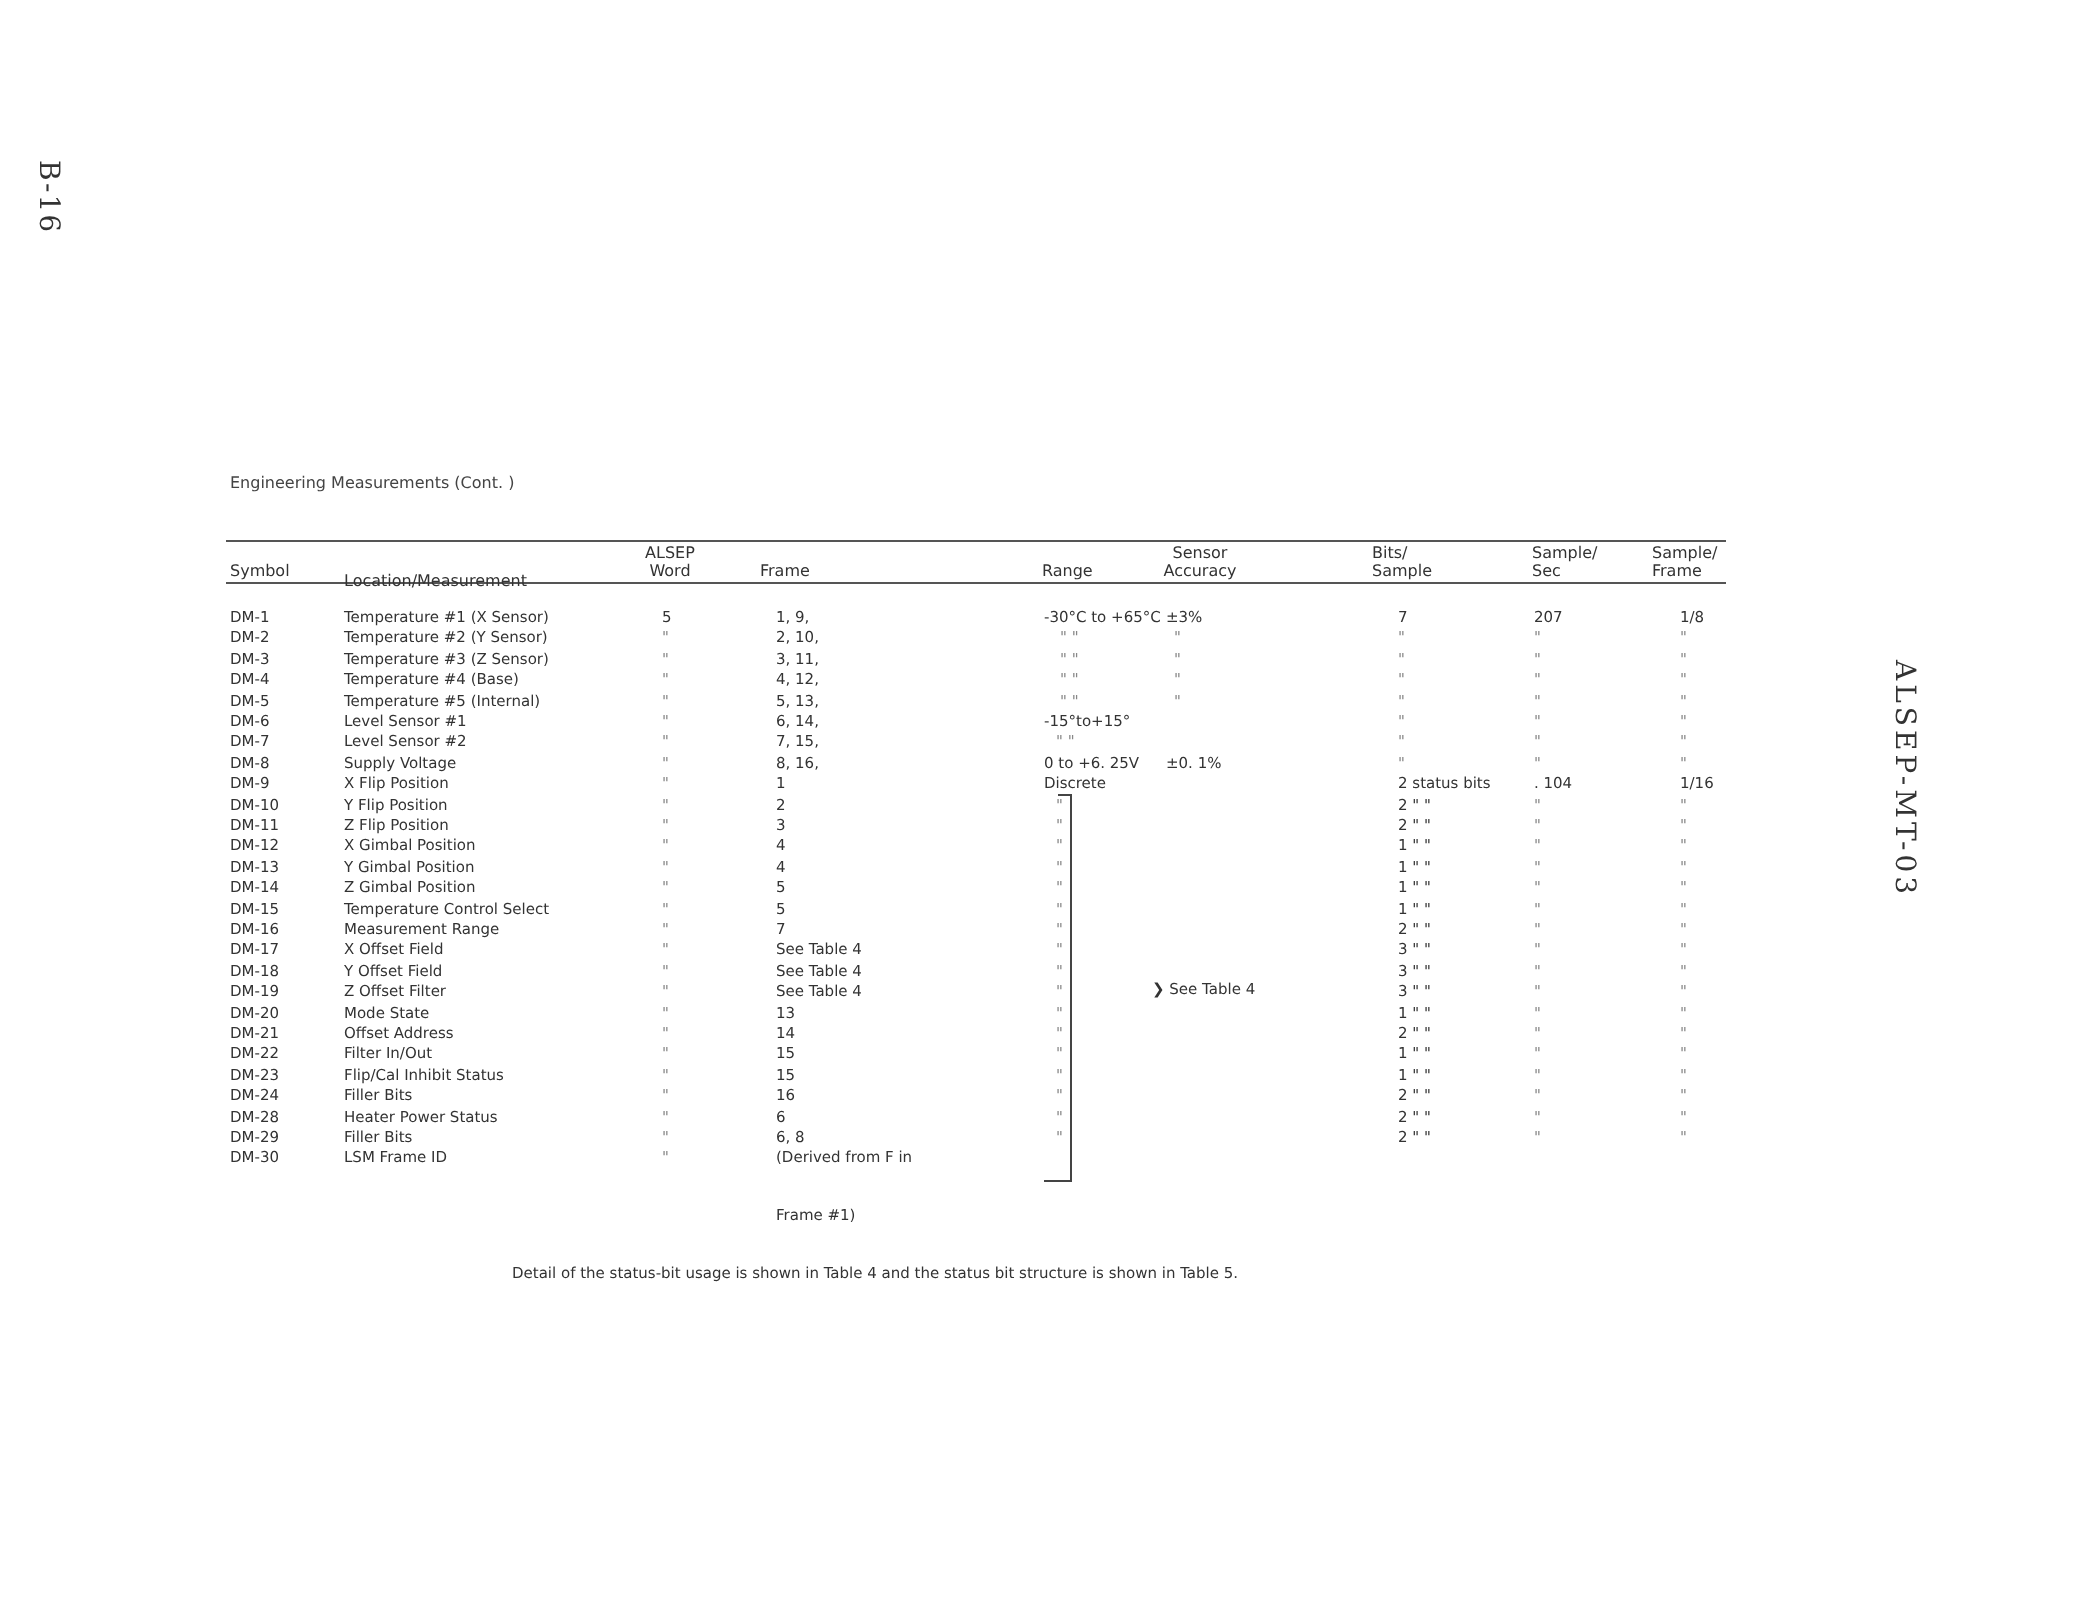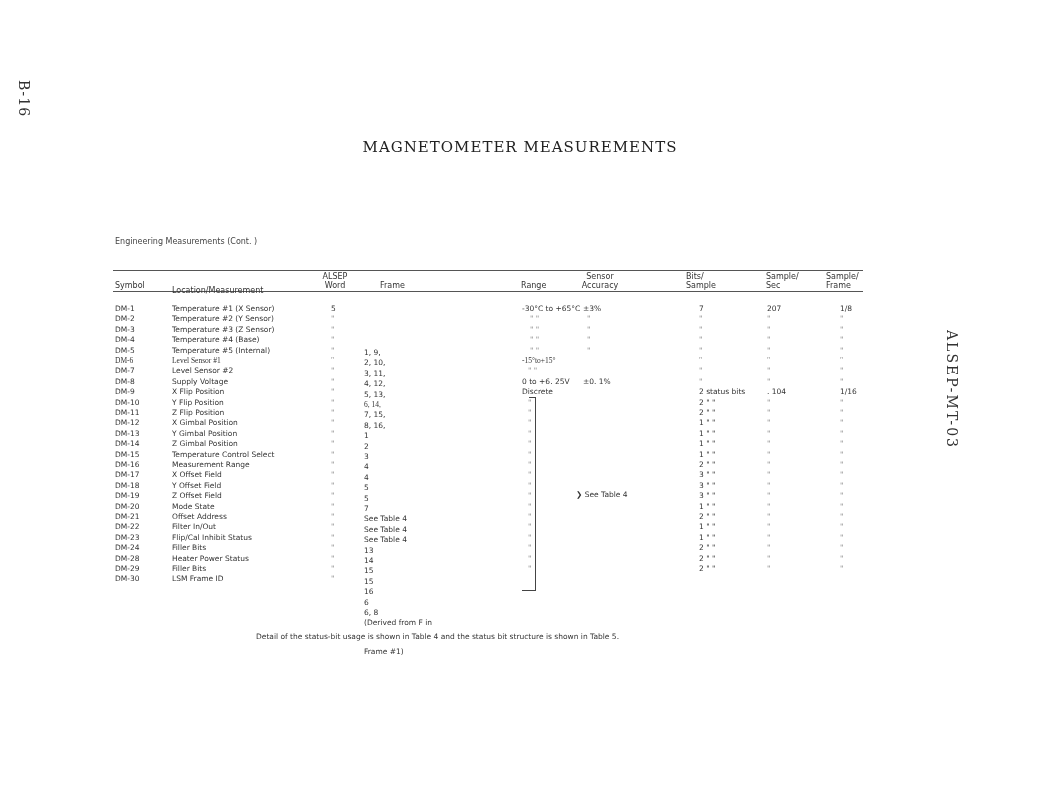--- a/index.html
+++ b/index.html
@@ -69,21 +69,21 @@
       left: 0; width: 1037px; height: 10px;
       font-family: "DejaVu Sans", sans-serif;
       font-size: 7.5px;
       line-height: 10px;
       color: #333;
     }
     .cell { position: absolute; white-space: nowrap; }
     .c-sym { left: 115px; }
     .c-loc { left: 172px; }
     .c-word { left: 331px; }
-    .c-frame { left: 364px; margin-top: 44px; }
+    .c-frame { left: 388px; }
     .c-range { left: 522px; }
     .c-acc { left: 583px; }
     .c-bits { left: 699px; }
     .c-sps { left: 767px; }
     .c-spf { left: 840px; }
     .ditto { color: #888; }
     .bracket-line {
       position: absolute;
       border-left: 1.2px solid #444;
     }
@@ -107,21 +107,20 @@
       white-space: nowrap;
     }
   </style>
 </head>
 <body>
 
 <div class="page-number">B-16</div>
 <div class="doc-id">ALSEP-MT-03</div>
 
 <div class="title-block">
-  <div>MAGNETOMETER MEASUREMENTS</div>
 </div>
 
 <div class="section-label">Engineering Measurements (Cont. )</div>
 
 <div class="rule top"></div>
 <div class="rule bottom"></div>
 
 <div class="hdr" style="left:115px; top:281px; text-align:left;">Symbol</div>
 <div class="hdr" style="left:172px; top:286px; text-align:left;">Location/Measurement</div>
 <div class="hdr" style="left:315px; top:272px; width:40px;">
@@ -196,21 +195,21 @@
       <span class="cell c-sym">DM-5</span>
       <span class="cell c-loc">Temperature #5 (Internal)</span>
       <span class="cell c-word ditto">"</span>
       <span class="cell c-frame">5, 13,</span>
       <span class="cell c-range ditto" style="left: 530px;">"        "</span>
       <span class="cell c-acc ditto" style="left: 587px;">"</span>
       <span class="cell c-bits ditto">"</span>
       <span class="cell c-sps ditto">"</span>
       <span class="cell c-spf ditto">"</span>
     </div>
-    <div class="row" style="top: 356px; font-family: Liberation Serif, serif;">
+    <div class="row" style="top: 356px;">
       <span class="cell c-sym">DM-6</span>
       <span class="cell c-loc">Level Sensor #1</span>
       <span class="cell c-word ditto">"</span>
       <span class="cell c-frame">6, 14,</span>
       <span class="cell c-range">-15°to+15°</span>
       <span class="cell c-acc"></span>
       <span class="cell c-bits ditto">"</span>
       <span class="cell c-sps ditto">"</span>
       <span class="cell c-spf ditto">"</span>
     </div>
@@ -341,21 +340,21 @@
       <span class="cell c-word ditto">"</span>
       <span class="cell c-frame">See Table 4</span>
       <span class="cell c-range ditto" style="left: 528px;">"</span>
       <span class="cell c-acc"></span>
       <span class="cell c-bits">3   "   "</span>
       <span class="cell c-sps ditto">"</span>
       <span class="cell c-spf ditto">"</span>
     </div>
     <div class="row" style="top: 491.2px;">
       <span class="cell c-sym">DM-19</span>
-      <span class="cell c-loc">Z Offset Field</span>
+      <span class="cell c-loc">Z Offset Filter</span>
       <span class="cell c-word ditto">"</span>
       <span class="cell c-frame">See Table 4</span>
       <span class="cell c-range ditto" style="left: 528px;">"</span>
       <span class="cell c-acc"></span>
       <span class="cell c-bits">3   "   "</span>
       <span class="cell c-sps ditto">"</span>
       <span class="cell c-spf ditto">"</span>
     </div>
     <div class="row" style="top: 501.6px;">
       <span class="cell c-sym">DM-20</span>

